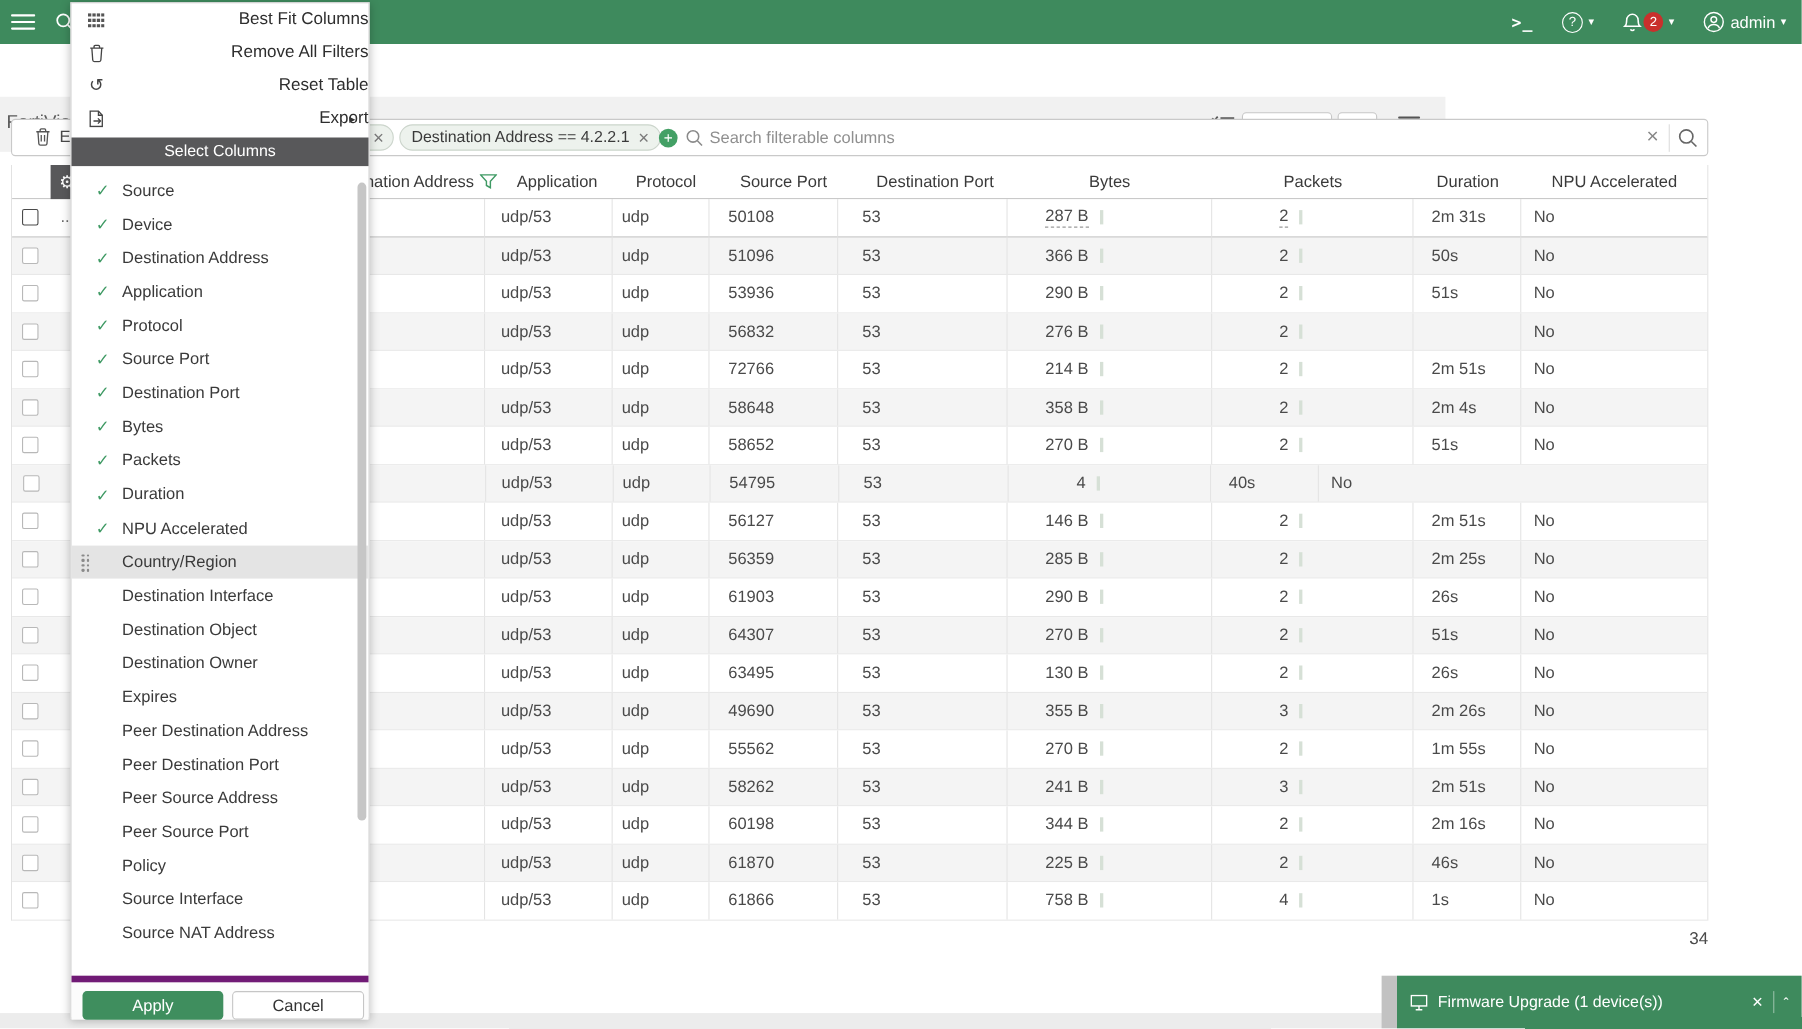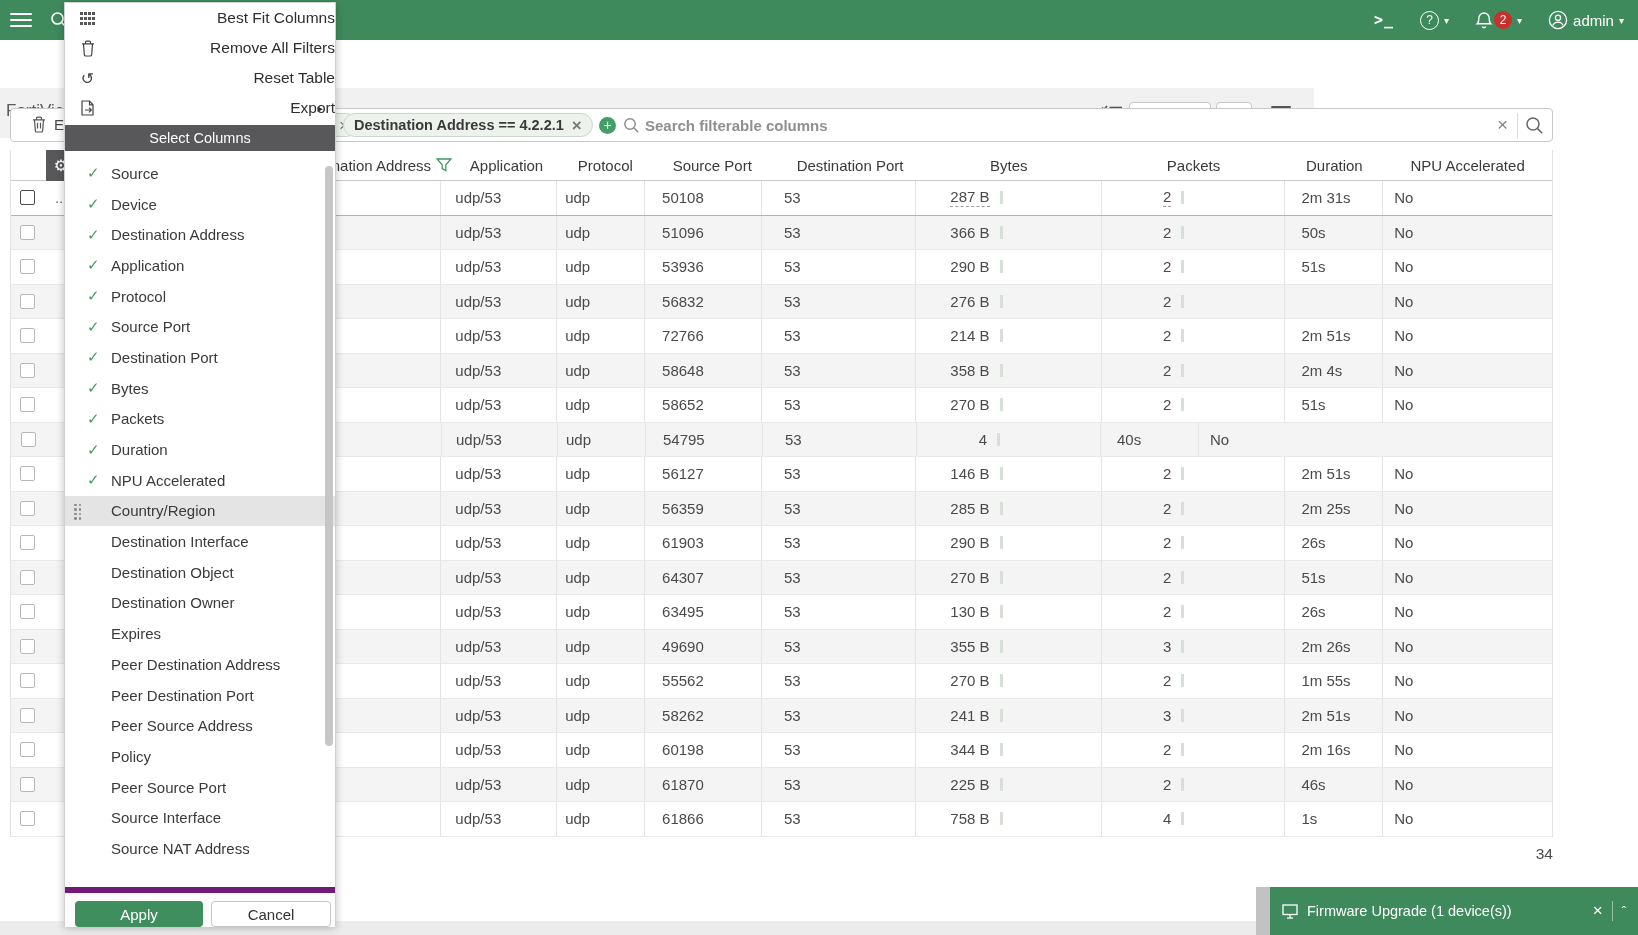--- a/index.html
+++ b/index.html
@@ -38,27 +38,27 @@
   .dark-caret { color:#555; font-size:10px; }
 
   
   .filter-bar { position:absolute; top:108px; left:10px; width:1543px; height:34px; background:#fff;
     border:1px solid #c9c9c9; border-radius:4px; z-index:5; }
   .erase-btn { position:absolute; left:21px; top:7px; display:flex; align-items:center; gap:8px; cursor:pointer; }
   .erase-label { font-size:15px; color:#4a4a4a; }
   .chip { position:absolute; top:4px; height:24px; border-radius:12px; background:#edf2ed; border:1px solid #ccd5cc;
     display:flex; align-items:center; font-size:14.5px; color:#3a3a3a; }
   .chip-partial { left:110px; width:237px; justify-content:flex-end; padding-right:8px; }
-  .chip-main { left:332px; padding:0 10px; gap:8px; white-space:nowrap;font-weight:bold; }
+  .chip-main { left:352px; padding:0 10px; gap:8px; white-space:nowrap; }
   .chip-x { color:#7a7a7a; font-size:17px; line-height:1; cursor:pointer; }
   .add-filter { position:absolute; left:588px; top:8px; width:17px; height:17px; border-radius:50%; background:#43a065;
     color:#fff; font-size:14px; line-height:16px; text-align:center; cursor:pointer; }
   .fb-search-icon { position:absolute; left:612px; top:8px; }
   .fb-input { position:absolute; left:634px; top:4px; width:420px; height:24px; border:none; outline:none;
-    font-size:15px; color:#4a4a4a; font-family:"Liberation Sans",sans-serif; background:transparent;font-weight:bold; }
+    font-size:15px; color:#4a4a4a; font-family:"Liberation Sans",sans-serif; background:transparent; }
   .fb-input::placeholder { color:#8f8f8f; }
   .fb-clear { position:absolute; right:44px; top:5px; font-size:19px; color:#888; cursor:pointer; }
   .fb-divider { position:absolute; right:34px; top:4px; width:1px; height:25px; background:#dcdcdc; }
   .fb-magnify { position:absolute; right:8px; top:7px; cursor:pointer; }
 
   
   .tbl { position:absolute; top:150px; left:10px; width:1543px; border-left:1px solid #e2e2e2;
     border-right:1px solid #e2e2e2; }
   .thead { display:flex; height:31px; border-bottom:1px solid #c9c9c9; background:#fff; position:relative; }
   .hcell { display:flex; align-items:center; justify-content:center; font-size:15px; color:#3a3a3a;
@@ -1095,24 +1095,24 @@
       <div class="mitem">
         <span class="mlabel">Peer Destination Address</span>
       </div>
       <div class="mitem">
         <span class="mlabel">Peer Destination Port</span>
       </div>
       <div class="mitem">
         <span class="mlabel">Peer Source Address</span>
       </div>
       <div class="mitem">
+        <span class="mlabel">Peer Source Port</span>
+      </div>
+      <div class="mitem">
         <span class="mlabel">Policy</span>
-      </div>
-      <div class="mitem">
-        <span class="mlabel">Peer Source Port</span>
       </div>
       <div class="mitem">
         <span class="mlabel">Source Interface</span>
       </div>
       <div class="mitem">
         <span class="mlabel">Source NAT Address</span>
       </div>
     </div>
   <div class="menu-scrollbar"></div>
   <div class="menu-footer">

